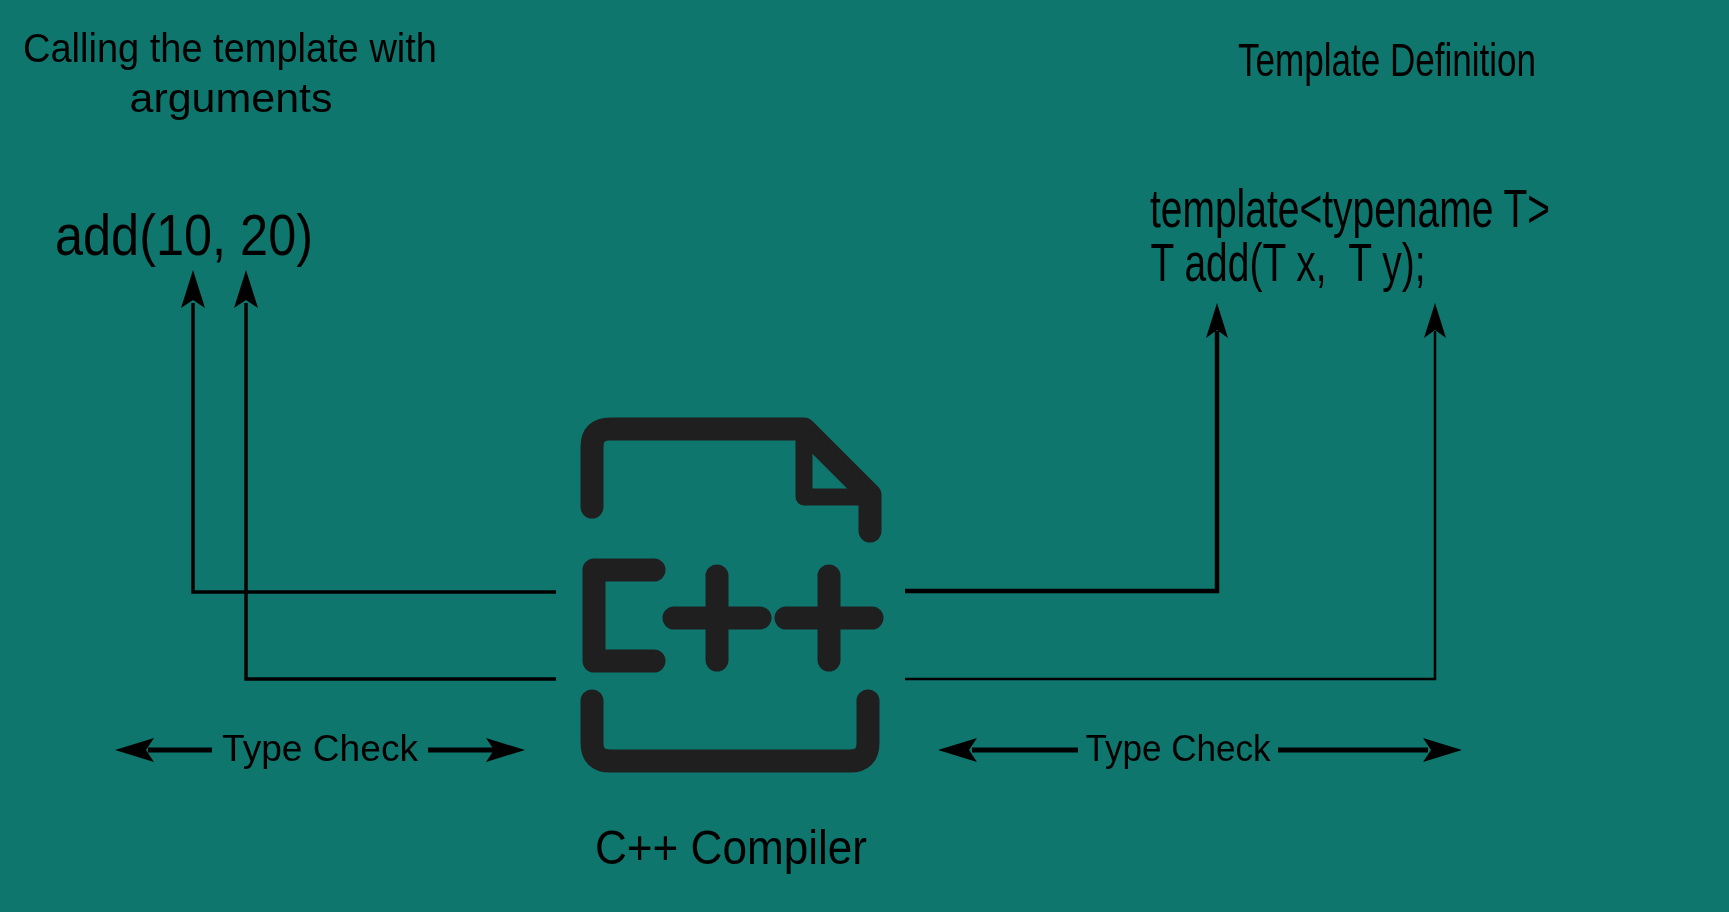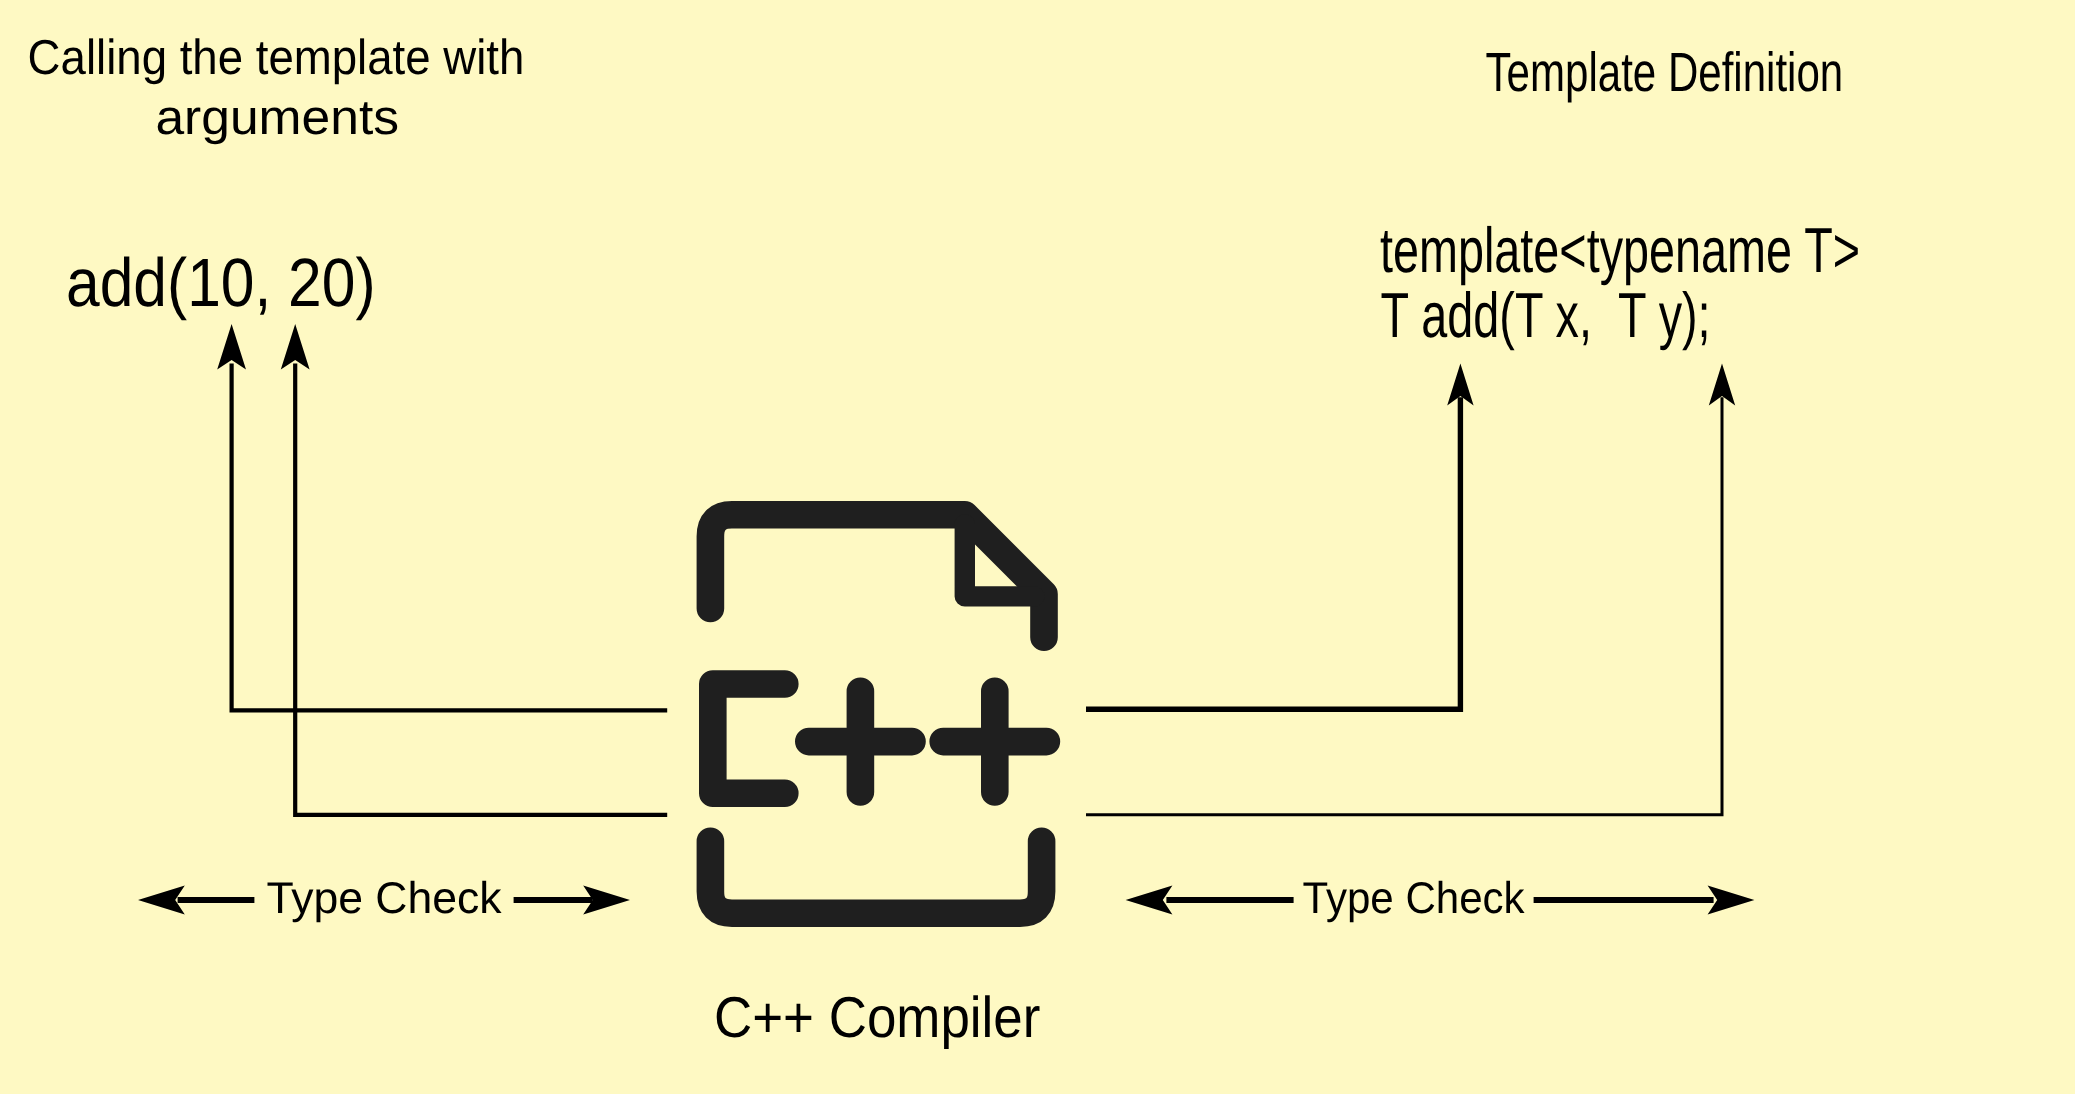--- a/index.html
+++ b/index.html
@@ -1,16 +1,16 @@
 <!DOCTYPE html>
 <html><head>
 <meta charset="utf-8">
 <style>
   html,body{margin:0;padding:0;background:#ffffff;}
-  .stage{position:relative;width:1729px;height:912px;background:#fef9c3;overflow:hidden;}
+  .stage{position:relative;width:1729px;height:912px;background:#0f766e;overflow:hidden;}
   svg{position:absolute;left:0;top:0;}
   text{font-family:"Liberation Sans","DejaVu Sans",sans-serif;}
 </style>
 </head>
 <body>
 
 <div class="stage">
   <svg width="1729" height="912" viewBox="0 0 1729 912">
 
     <g fill="#000000">

